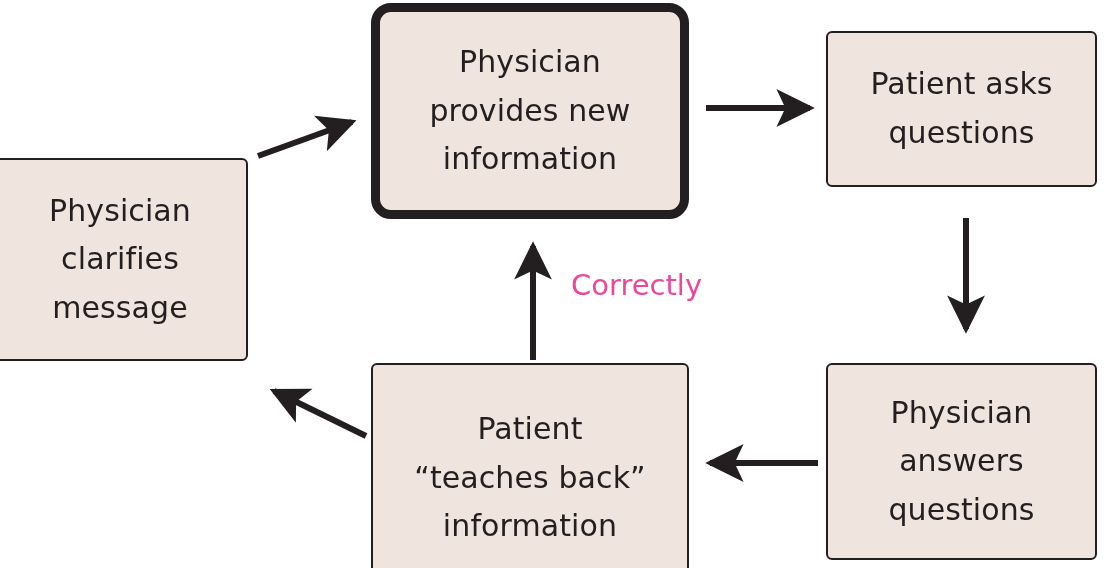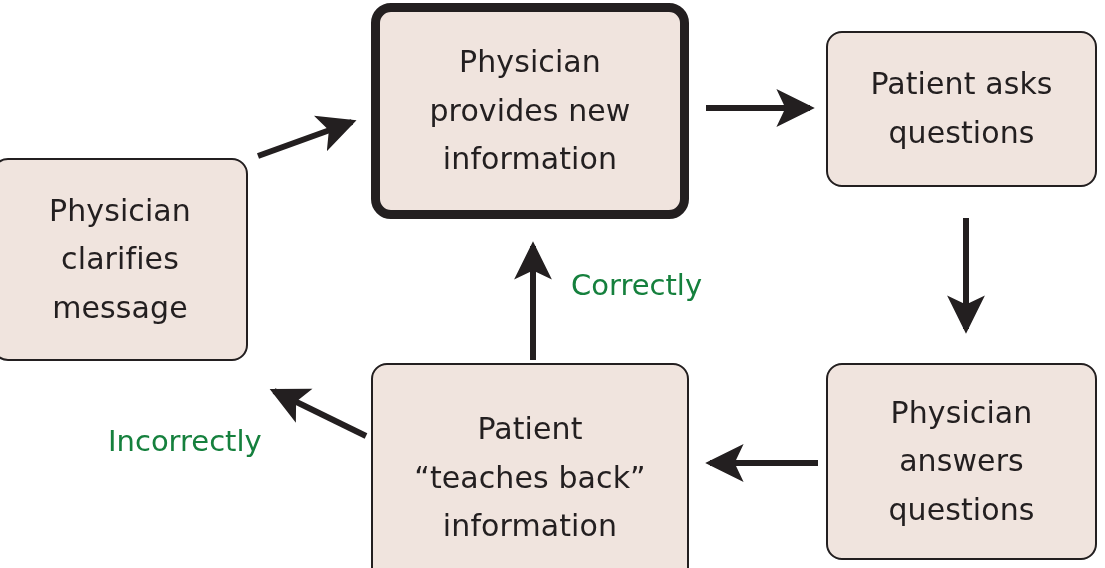--- a/index.html
+++ b/index.html
@@ -13,39 +13,39 @@
     height: 568px;
     background: #ffffff;
     font-family: "DejaVu Sans", sans-serif;
     overflow: hidden;
   }
   .node {
     position: absolute;
     box-sizing: border-box;
     background: #F0E4DE;
     border: 2px solid #231f20;
-    border-radius: 16px;
+    border-radius: 6px;
     display: flex;
     align-items: center;
     justify-content: center;
     text-align: center;
     color: #231f20;
     font-size: 30px;
     line-height: 1.62;
     letter-spacing: 0.1px;
     white-space: pre-line;
     padding: 0 6px;
   }
   .node.emphasis {
     border-width: 9px;
     border-radius: 20px;
   }
   .edge-label {
     position: absolute;
-    color: #15803d;
+    color: #ec4899;
     font-size: 29px;
     line-height: 1;
     white-space: nowrap;
   }
   svg.edges {
     position: absolute;
     left: 0;
     top: 0;
     width: 1105px;
     height: 568px;
@@ -101,15 +101,14 @@
   <div class="node" id="node-answers">Physician
 answers
 questions</div>
 
   <div class="node" id="node-teaches">Patient
 “teaches back”
 information</div>
 
   <div class="edge-label" id="label-correctly">Correctly</div>
 
-  <div class="edge-label" id="label-incorrectly">Incorrectly</div>
 
 </div>
 
 </body></html>

